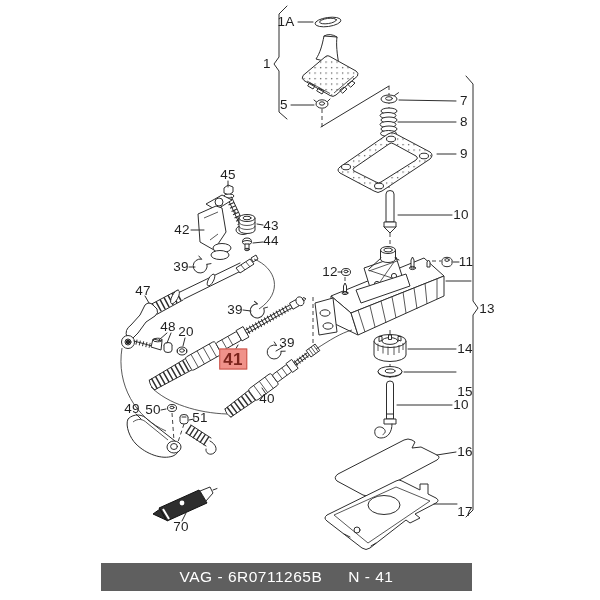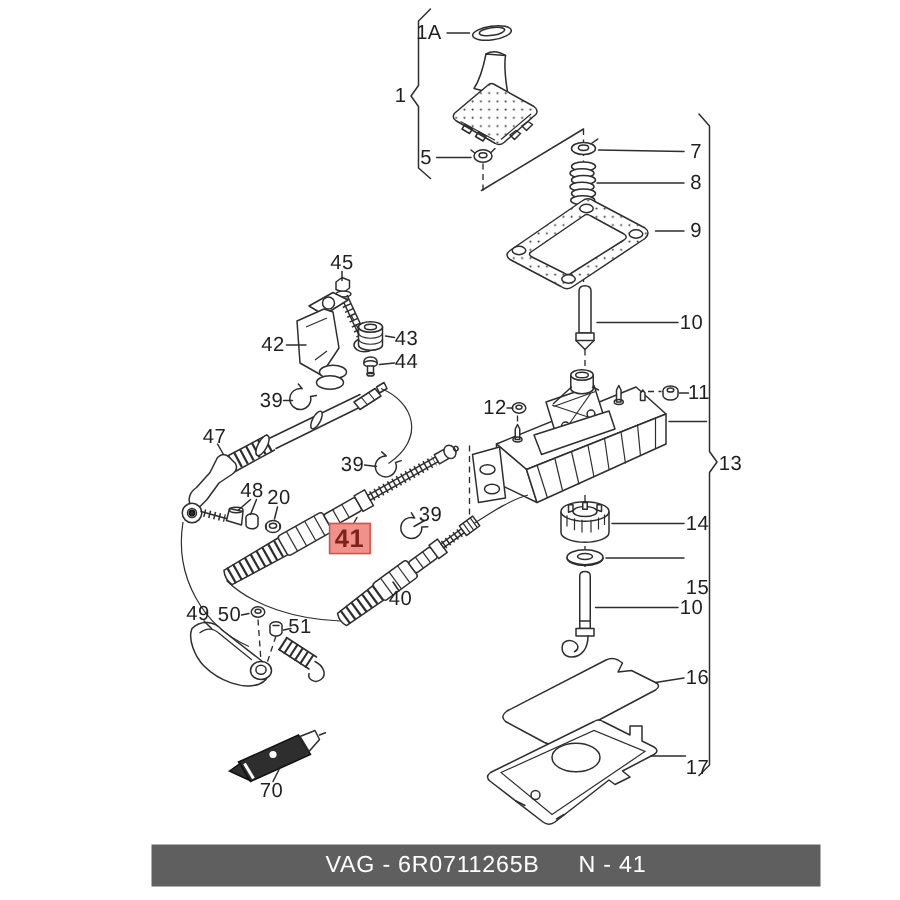--- a/index.html
+++ b/index.html
@@ -16,21 +16,21 @@
   .w{stroke:var(--line);stroke-width:1;fill:#ffffff;stroke-linejoin:round;}
   .dk{stroke:#111;stroke-width:1;fill:#2e2e2e;}
   .dash{stroke:var(--line);stroke-width:0.9;fill:none;stroke-dasharray:4 3;}
   .thin{stroke:var(--line);stroke-width:0.8;fill:none;}
   .ticks{stroke:var(--line);fill:none;}
   .dots{fill:url(#dotpat);stroke:none;}
   .callout{position:absolute;transform:translate(-50%,-50%);font-size:13.5px;color:#1f1f1f;
            letter-spacing:.3px;white-space:nowrap;line-height:1;cursor:pointer;}
   .callout.hl{background:var(--hl-bg);color:var(--hl-text);border:1px solid var(--hl-border);
               padding:1px 3px;font-size:17px;font-weight:bold;}
-  .footer{position:absolute;left:101px;top:563px;width:446px;height:28px;background:var(--footer-bg);
+  .footer{position:absolute;left:101px;top:563px;width:371px;height:28px;background:var(--footer-bg);
           color:var(--footer-text);display:flex;align-items:center;justify-content:center;
           gap:26px;font-size:15.5px;letter-spacing:.5px;}
 </style>
 </head>
 <body>
 
 <div class="stage">
 
 <svg width="600" height="600" viewBox="0 0 600 600">
   <defs>

